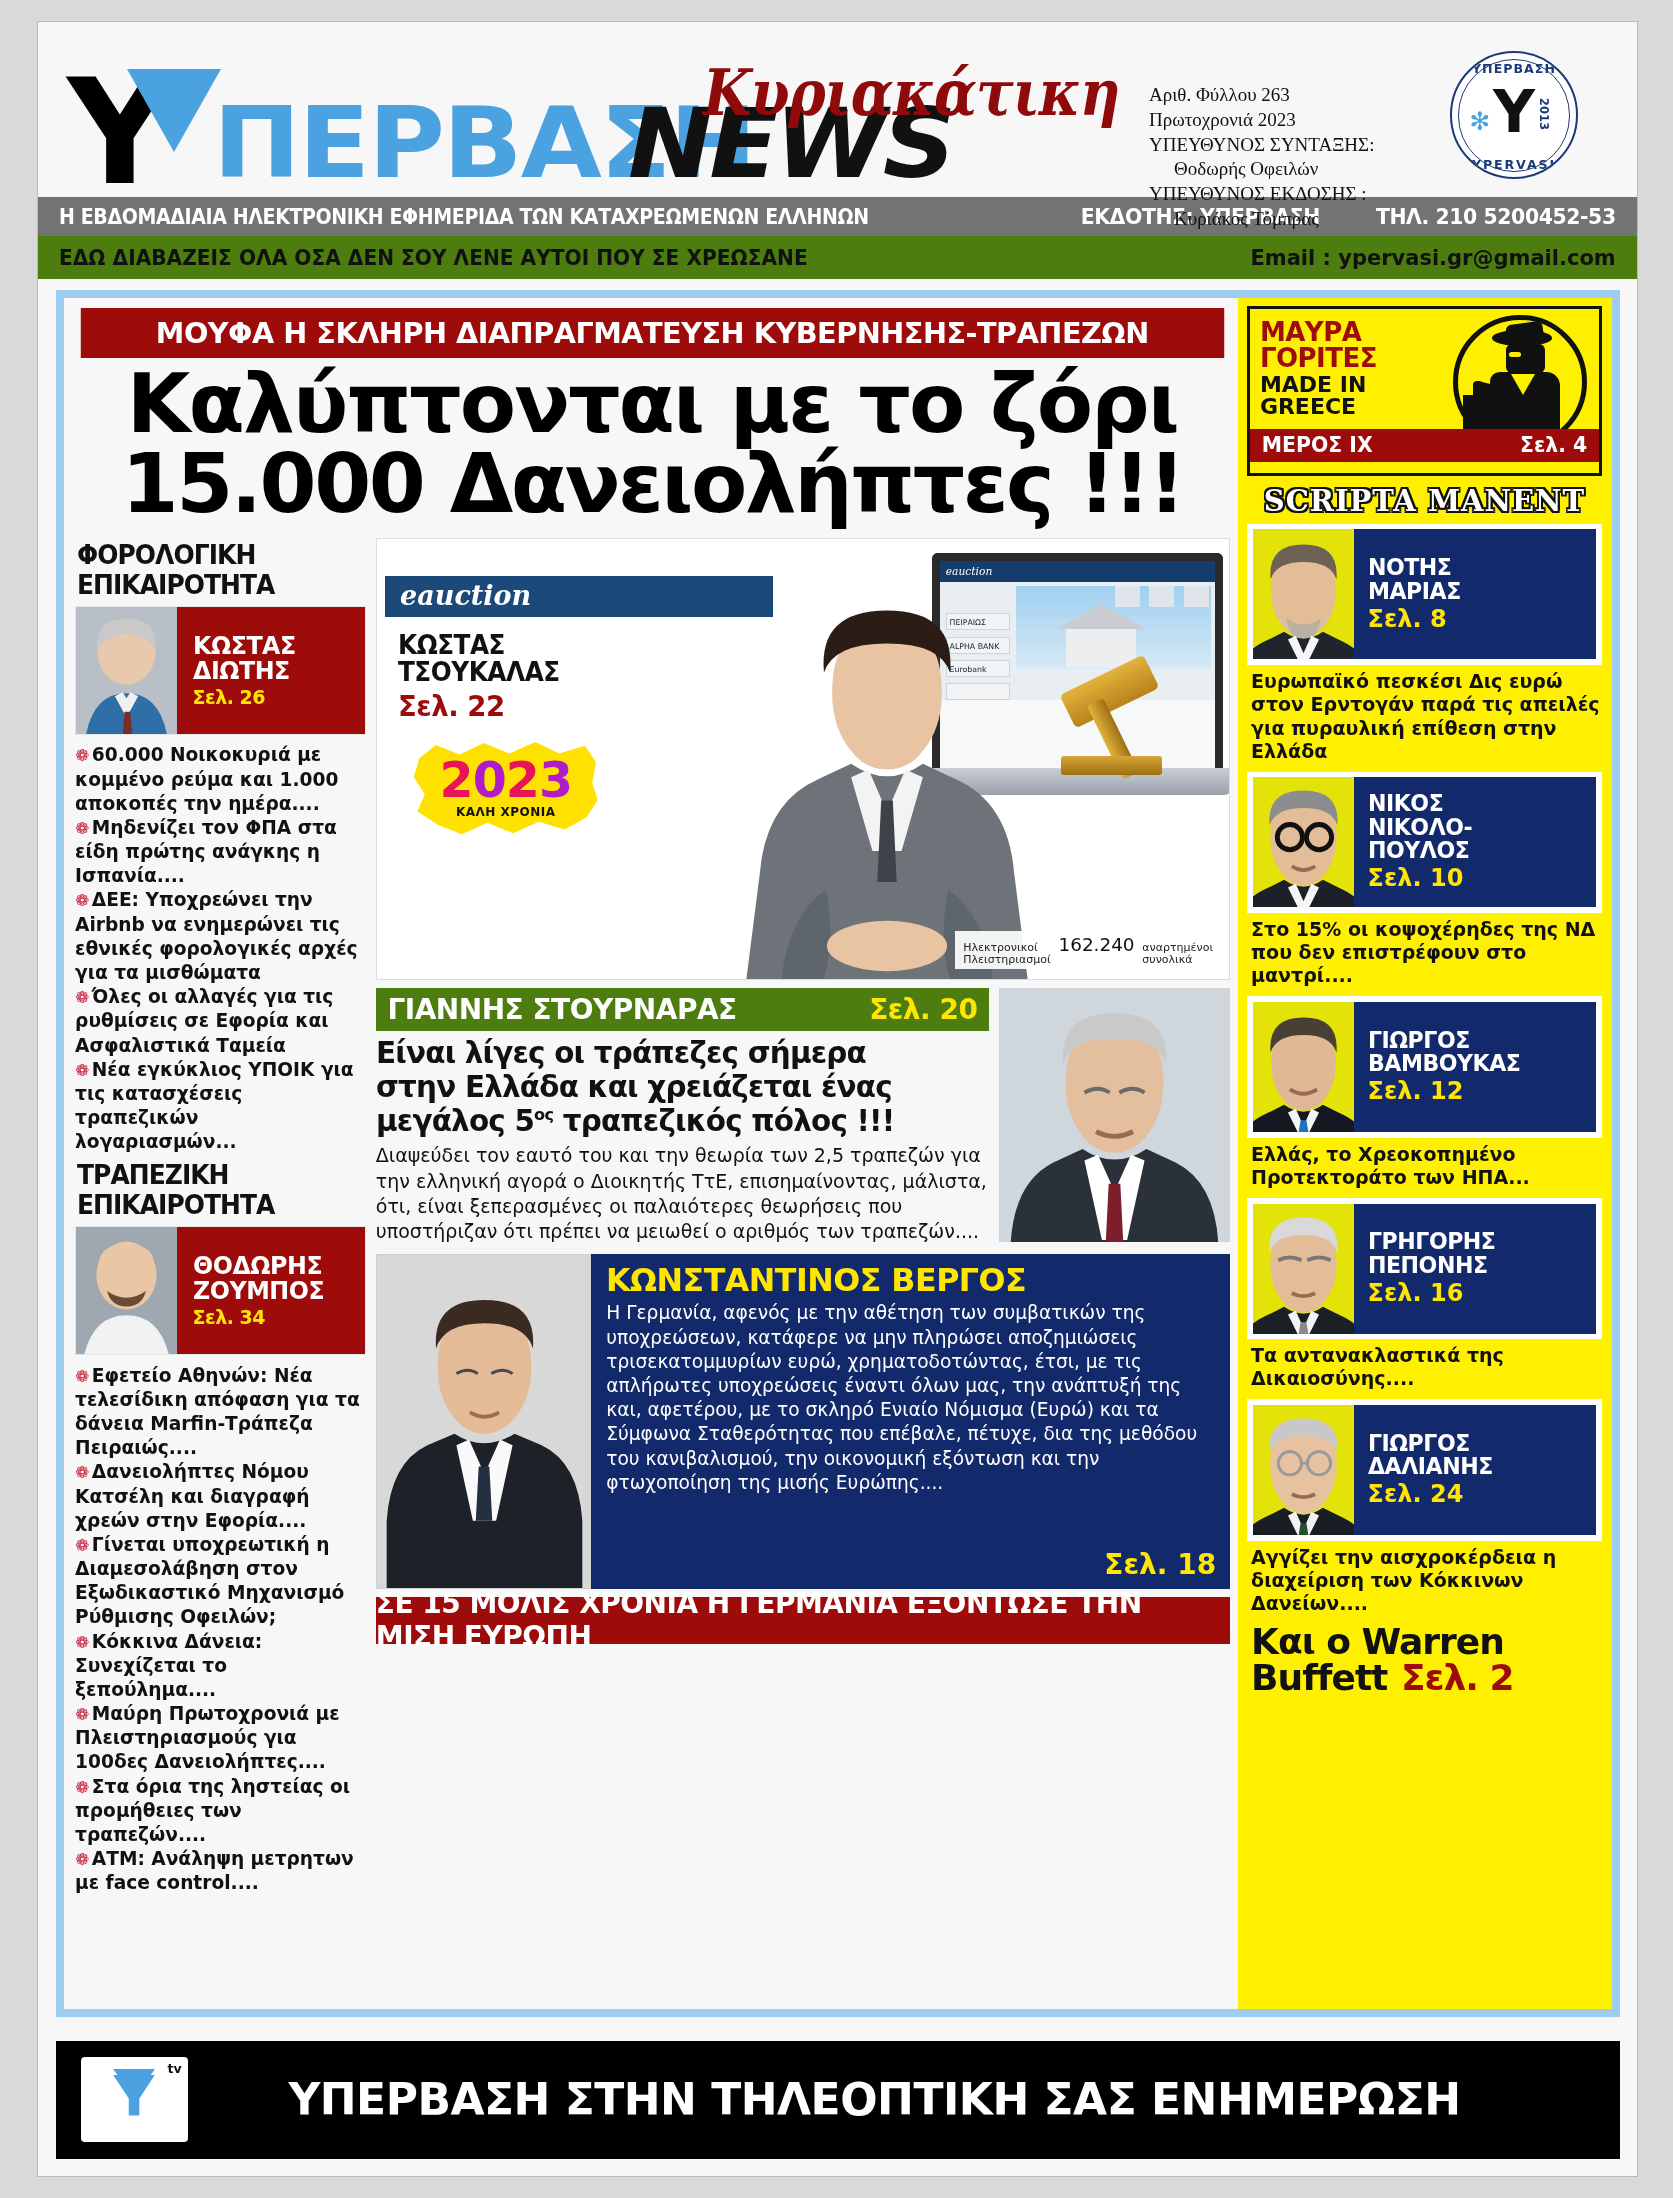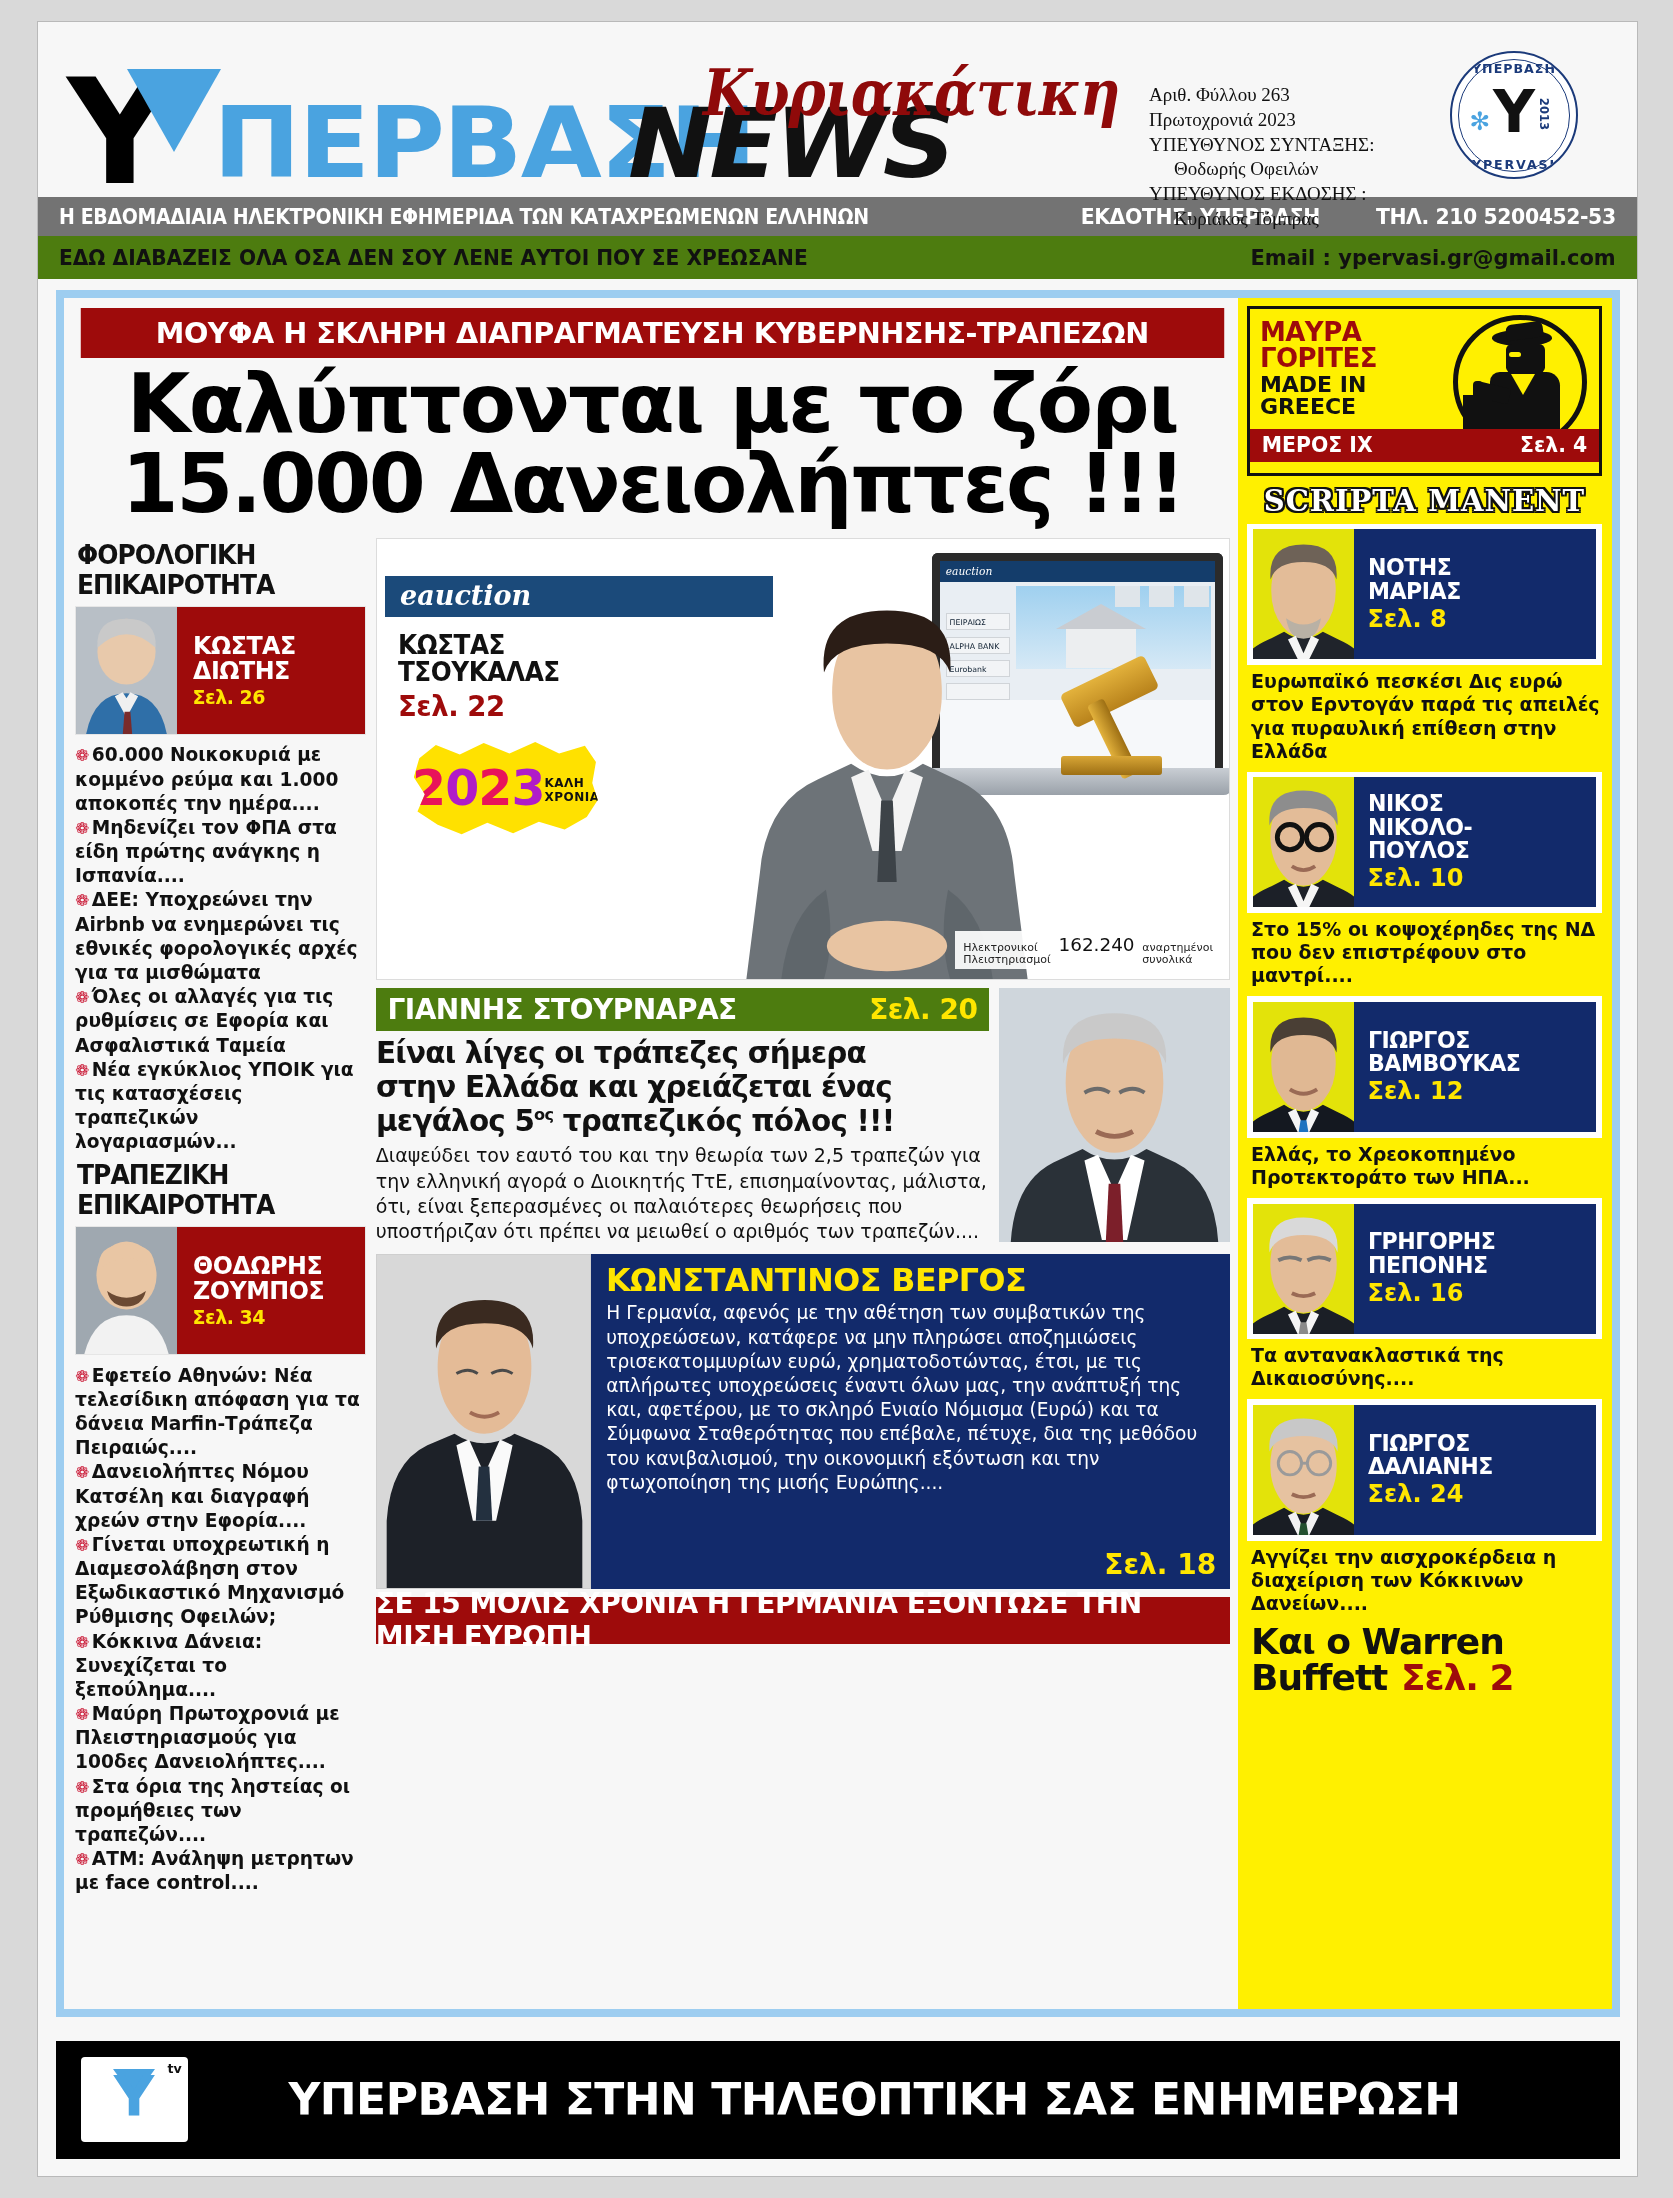--- a/index.html
+++ b/index.html
@@ -213,21 +213,21 @@
     font-size: 26px; font-weight: bold; line-height: 1.05;
     color: #111; letter-spacing: -0.5px;
     transform: scaleX(0.95); transform-origin: left;
   }
   .tsoukalas .pg { color: #9e0b0b; font-size: 29px; margin-top: 3.9px; }
   .y2023 {
     position: absolute; left: 37px; top: 202px;
     width: 184px; height: 95px;
     background: #ffe100;
     clip-path: polygon(3% 18%,12% 4%,25% 14%,38% 2%,52% 13%,66% 1%,79% 13%,93% 5%,99% 22%,97% 44%,100% 62%,94% 80%,82% 93%,68% 85%,54% 97%,40% 86%,26% 98%,13% 88%,2% 74%,6% 56%,0% 38%);
-    display: flex; flex-direction: row; align-items: center; justify-content: center;
+    display: flex; flex-direction: column; align-items: center; justify-content: center;
   }
   .y2023 .n {
     font-size: 49px; font-weight: bold; line-height: 0.9;
     letter-spacing: -1px;
   }
   .y2023 .n i { font-style: normal; }
   .y2023 .n .a { color: #e8145a; }
   .y2023 .n .b { color: #b01cc8; }
   .y2023 .sub { font-size: 12px; font-weight: bold; color: #111; margin-top: 1.9px; letter-spacing: 0.5px; }
 

